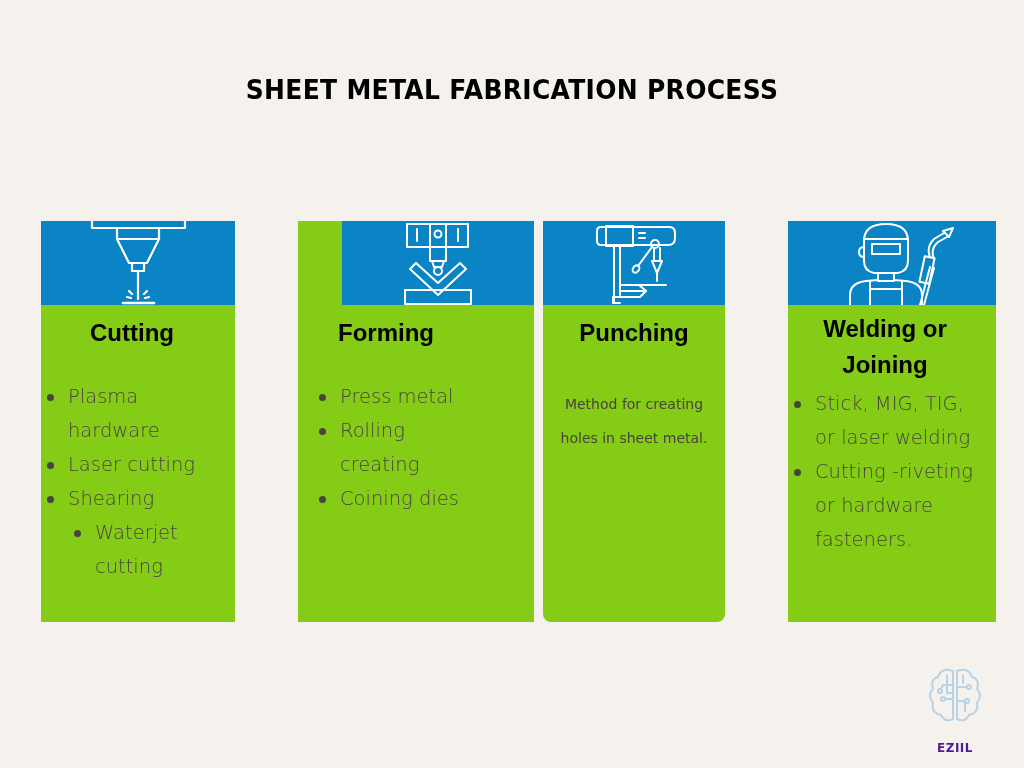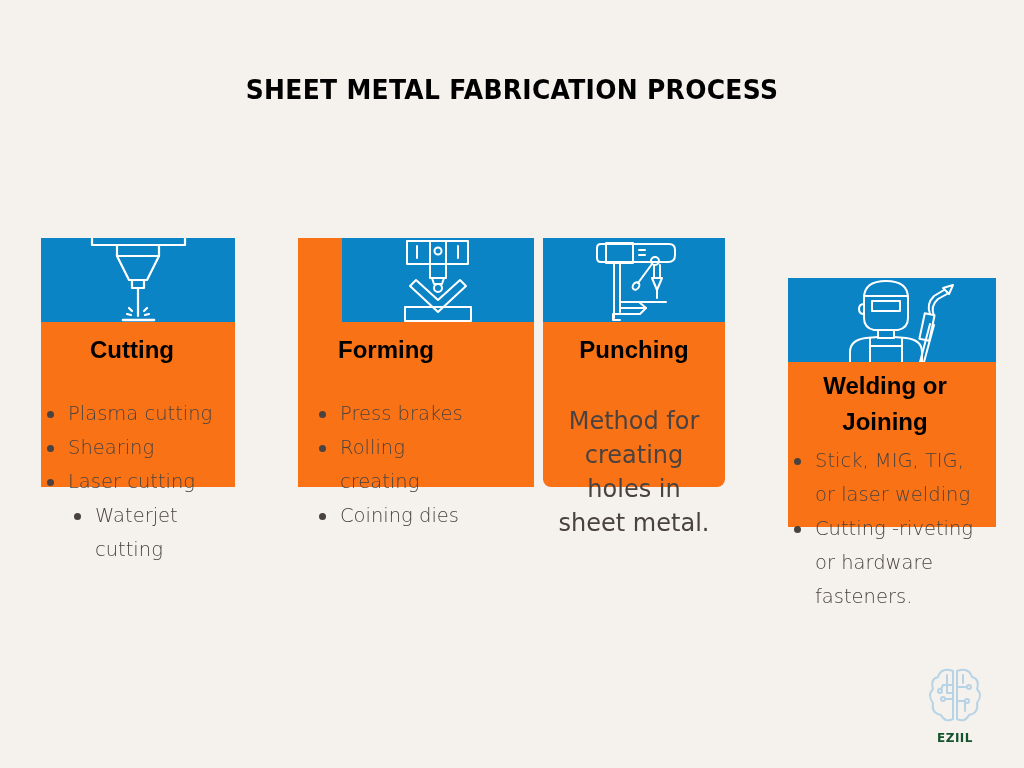--- a/index.html
+++ b/index.html
@@ -1,27 +1,27 @@
 <!DOCTYPE html>
 <html><head>
 <meta charset="utf-8">
 <style>
   html, body { margin:0; padding:0; }
   body { width:1024px; height:768px; background:#f5f1ed; position:relative; overflow:hidden; font-family:"DejaVu Sans", sans-serif; }
   .title { position:absolute; top:76px; left:0; width:1024px; text-align:center; font-family:"DejaVu Sans", sans-serif; font-weight:bold; font-size:25px; letter-spacing:0.3px; color:#000; transform:scaleY(1.05); }
-  .card { position:absolute; top:238px; height:249px; background:#f97316; }
+  .card { position:absolute; top:221px; height:401px; background:#84cc16; }
   .card .head { height:84px; background:#0b84c6; position:relative; overflow:visible; }
   .card .head svg { position:absolute; left:0; top:0; }
   .card .name { text-align:center; font-family:"Liberation Sans", sans-serif; font-weight:bold; font-size:24px; color:#000; line-height:36px; }
   .card ul { list-style:none; margin:0; padding:0; }
   .card li { position:relative; font-family:"DejaVu Sans", sans-serif; font-size:19.5px; color:#4a4240; line-height:34px; padding-left:27px; font-weight:300; }
   .card li::before { content:""; position:absolute; left:6px; top:14px; width:7px; height:7px; border-radius:50%; background:#4a4240; }
-  .card .desc { text-align:center; font-family:"DejaVu Sans", sans-serif; font-size:24px; color:#4a4240; line-height:34px; }
+  .card .desc { text-align:center; font-family:"DejaVu Sans", sans-serif; font-size:14px; color:#4a4240; line-height:34px; }
   .logo { position:absolute; left:920px; top:665px; width:70px; text-align:center; }
-  .logo .label { font-family:"DejaVu Sans", sans-serif; font-weight:bold; font-size:12px; color:#14532d; letter-spacing:0.5px; margin-top:2px; }
+  .logo .label { font-family:"DejaVu Sans", sans-serif; font-weight:bold; font-size:12px; color:#4c1d95; letter-spacing:0.5px; margin-top:12px; }
 </style>
 </head>
 <body>
 
 <div class="title">SHEET METAL FABRICATION PROCESS</div>
 
 <div class="card" style="left:41px; width:194px;">
   <div class="head">
     <svg width="194" height="84" viewBox="0 0 194 84" fill="none" stroke="#fff" stroke-width="2.2" stroke-linejoin="round" stroke-linecap="round">
       <rect x="51" y="-2" width="93" height="9" fill="#0b84c6"></rect>
@@ -31,44 +31,44 @@
       <line x1="97" y1="50" x2="97" y2="78"></line>
       <line x1="82" y1="82" x2="113" y2="82" stroke-width="2.6"></line>
       <line x1="88" y1="70" x2="91" y2="73"></line>
       <line x1="86" y1="76" x2="90" y2="77"></line>
       <line x1="106" y1="70" x2="103" y2="73"></line>
       <line x1="108" y1="76" x2="104" y2="77"></line>
     </svg>
   </div>
   <div class="name" style="margin-top:94px; position:absolute; top:0; left:0; width:182px;">Cutting</div>
   <ul style="position:absolute; top:159px; left:0; width:194px;">
-    <li>Plasma cutting</li>
+    <li>Plasma hardware</li>
+    <li>Laser cutting</li>
     <li>Shearing</li>
-    <li>Laser cutting</li>
     <li style="width:110px;margin-left:27px;">Waterjet cutting</li>
   </ul>
 </div>
 
 <div class="card" style="left:298px; width:192px;padding-left:44px;">
   <div class="head">
     <svg width="192" height="84" viewBox="0 0 192 84" fill="none" stroke="#fff" stroke-width="2" stroke-linejoin="round" stroke-linecap="round">
       <rect x="65" y="3" width="61" height="23"></rect>
       <line x1="75" y1="8" x2="75" y2="20"></line>
       <line x1="116" y1="8" x2="116" y2="20"></line>
       <circle cx="96" cy="13" r="3.5"></circle>
       <rect x="88" y="3" width="16" height="37"></rect>
       <path d="M90 40 L102 40 L100 46 L92 46 Z"></path>
       <circle cx="96" cy="50" r="4"></circle>
       <path d="M68 48 L74 42 L96 62 L118 42 L124 48 L96 74 Z"></path>
       <rect x="63" y="69" width="66" height="14"></rect>
     </svg>
   </div>
   <div class="name" style="position:absolute; top:94px; left:0; width:176px;">Forming</div>
   <ul style="position:absolute; top:159px; left:15px; width:177px;">
-    <li>Press brakes</li>
+    <li>Press metal</li>
     <li style="width:100px;">Rolling creating</li>
     <li>Coining dies</li>
   </ul>
 </div>
 
 <div class="card" style="left:543px; width:182px;border-radius:8px;">
   <div class="head">
     <svg width="182" height="84" viewBox="0 0 182 84" fill="none" stroke="#fff" stroke-width="2" stroke-linejoin="round" stroke-linecap="round">
       <path d="M58 6 L126 6 Q132 6 132 12 L132 17 Q132 24 125 24 L58 24 Q54 24 54 20 L54 10 Q54 6 58 6 Z"></path>
       <rect x="63" y="5" width="27" height="20"></rect>
@@ -84,21 +84,21 @@
       <line x1="77" y1="25" x2="77" y2="74"></line>
       <path d="M77 64 L123 64"></path>
       <path d="M77 70 L103 70 L97 76 L70 76 L70 82 L77 82"></path>
       <path d="M96 64 L103 70"></path>
     </svg>
   </div>
   <div class="name" style="position:absolute; top:94px; left:0; width:182px;">Punching</div>
   <div class="desc" style="position:absolute; top:166px; left:8px; width:166px;">Method for creating holes in sheet metal.</div>
 </div>
 
-<div class="card" style="left:788px; width:208px;margin-top:40px;">
+<div class="card" style="left:788px; width:208px;">
   <div class="head">
     <svg width="208" height="84" viewBox="0 0 208 84" fill="none" stroke="#fff" stroke-width="2" stroke-linejoin="round" stroke-linecap="round">
       <path d="M76 20 Q76 3 98 3 Q120 3 120 20 L120 40 Q120 50 110 52 L86 52 Q76 50 76 40 Z"></path>
       <line x1="76" y1="18" x2="120" y2="18"></line>
       <rect x="84" y="23" width="28" height="10"></rect>
       <path d="M76 26 Q71 26 71 31 Q71 36 76 36"></path>
       <path d="M90 52 L90 60 L106 60 L106 52"></path>
       <path d="M62 84 L62 74 Q62 62 78 60 L90 59"></path>
       <path d="M106 59 L118 60 Q134 62 134 74 L134 84"></path>
       <line x1="82" y1="60" x2="82" y2="84"></line>

